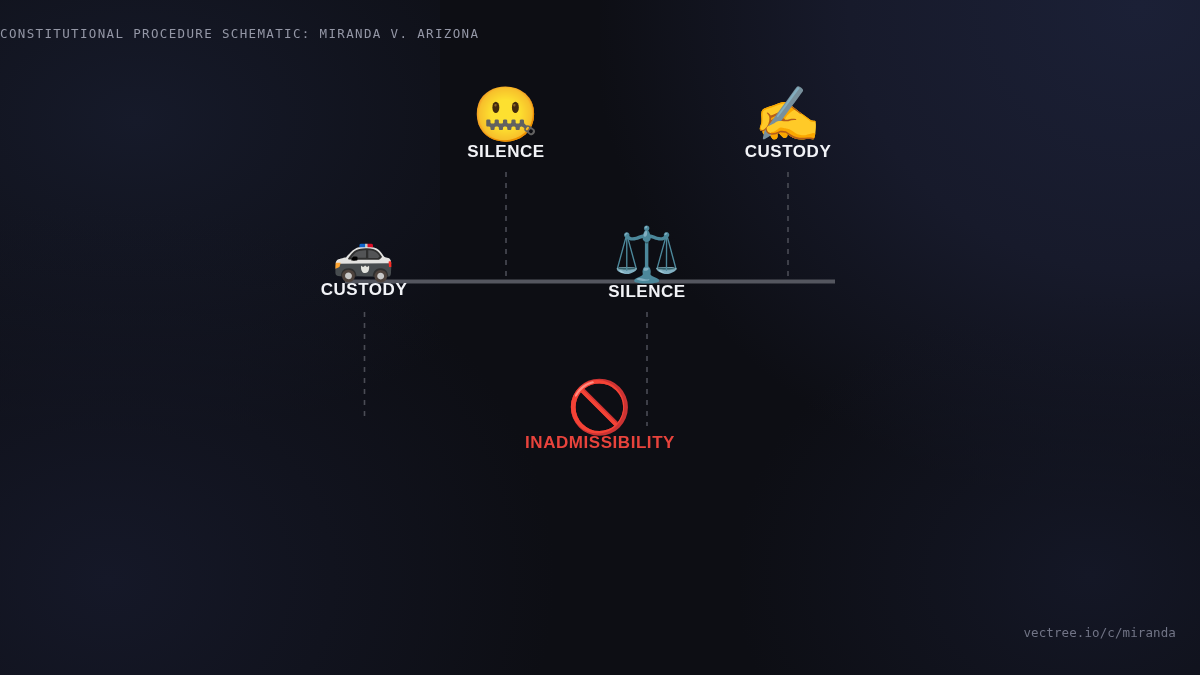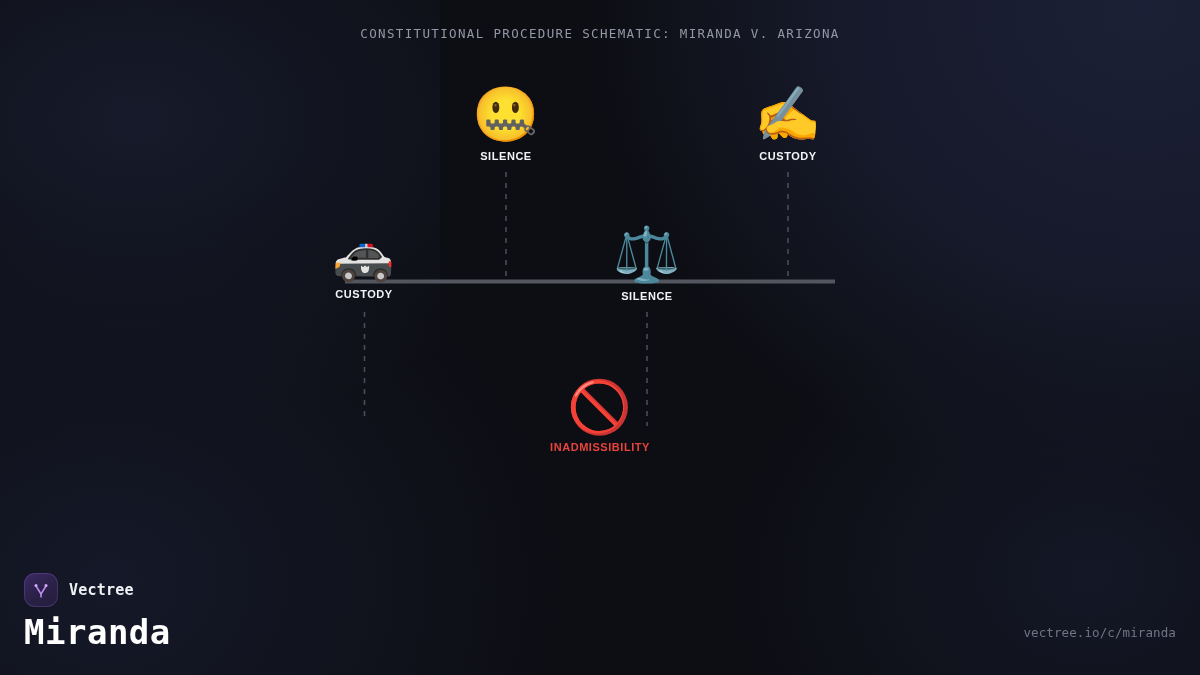--- a/index.html
+++ b/index.html
@@ -46,21 +46,20 @@
     bottom: -180px; right: -240px;
     width: 700px; height: 560px;
     background: radial-gradient(ellipse at 50% 50%, #141726 0%, rgba(13,14,20,0) 72%);
     pointer-events: none;
   }
 
   
   #schematic-title {
     position: absolute;
     top: 26px; left: 0; right: 0;
-    text-align: center;
     font-family: "DejaVu Sans Mono", "Liberation Mono", monospace;
     font-size: 12.5px;
     letter-spacing: 1.35px;
     color: #9497a6;
     white-space: nowrap;
   }
 
   
   #diagram-canvas {
     position: absolute;
@@ -80,22 +79,22 @@
     align-items: center;
     transform: translateX(-50%);
     white-space: nowrap;
   }
   .node-glyph {
     font-family: "DejaVu Sans", sans-serif;
     line-height: 1;
     user-select: none;
   }
   .node-label {
-    margin-top: 8px;
-    font-size: 11px;
+    margin-top: 0;
+    font-size: 17px;
     font-weight: bold;
     letter-spacing: 0.55px;
     color: #f2f3f7;
   }
   .node-label.alert { color: #e8433c; }
 
   #node-silence      { left: 506px; top: 88px; }
   #node-silence  .node-glyph { font-size: 54px; }
   #node-waiver       { left: 788px; top: 88px; }
   #node-waiver   .node-glyph { font-size: 54px; }
@@ -202,30 +201,15 @@
   </div>
 
   <div class="node" id="node-inadmissibility">
     <span class="node-glyph">🚫</span>
     <span class="node-label alert">INADMISSIBILITY</span>
   </div>
 </div>
 
 <div id="footer-bar">
 
-  <div id="brand-block">
-    <div id="brand-row">
-      <div id="brand-logo">
-        <svg width="20" height="20" viewBox="0 0 20 20">
-          <path d="M5 6 L10 14 L15 6" fill="none" stroke="#c08cf2" stroke-width="1.5" stroke-linecap="round" stroke-linejoin="round"></path>
-          <path d="M10 14 L10 16.5" fill="none" stroke="#c08cf2" stroke-width="1.5" stroke-linecap="round"></path>
-          <circle cx="5" cy="5.6" r="1.5" fill="#d9a8ff"></circle>
-          <circle cx="15" cy="5.6" r="1.5" fill="#d9a8ff"></circle>
-          <circle cx="10" cy="16.6" r="1.1" fill="#a06de0"></circle>
-        </svg>
-      </div>
-      <span id="brand-name">Vectree</span>
-    </div>
-    <div id="doc-title">Miranda</div>
-  </div>
 
   <div id="footer-url">vectree.io/c/miranda</div>
 </div>
 
 </body></html>

